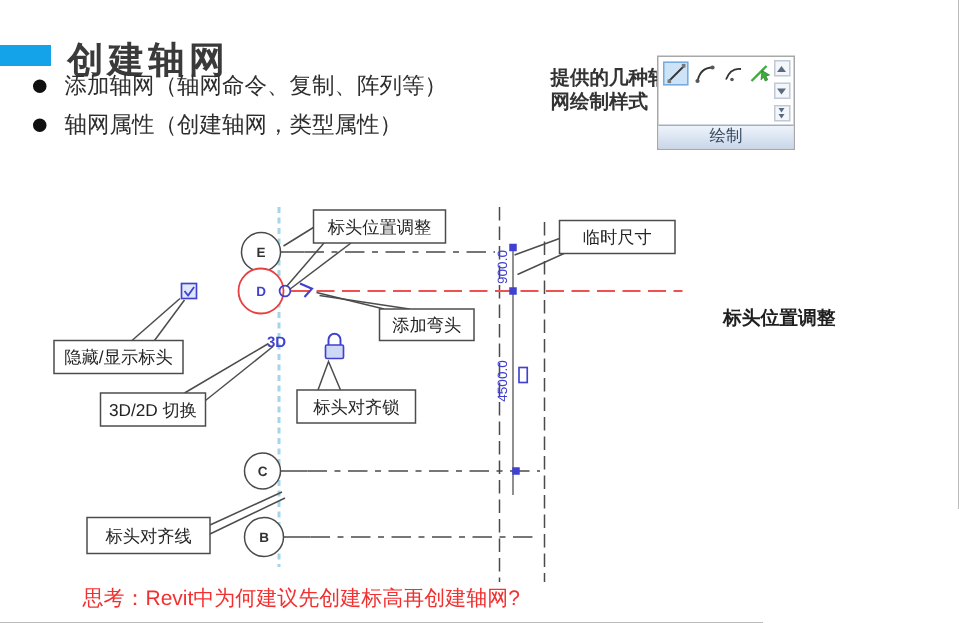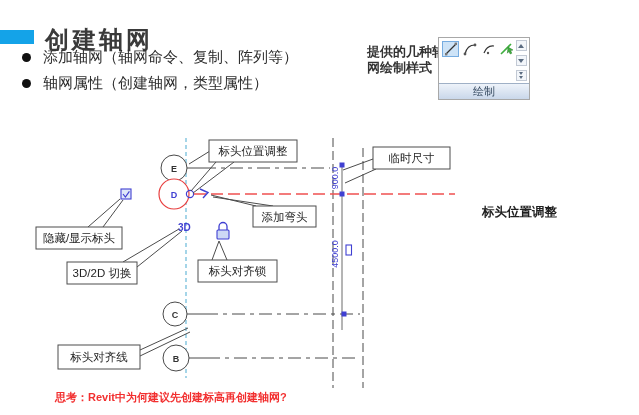--- a/index.html
+++ b/index.html
@@ -29,21 +29,21 @@
           border-bottom:4px solid #5a6b80;}
   .tri-down{width:0;height:0;border-left:3px solid transparent;border-right:3px solid transparent;
             border-top:4px solid #5a6b80;}
   .tri-down.small{border-left-width:2px;border-right-width:2px;border-top-width:3px;}
   .dbl{display:flex;flex-direction:column;gap:1px;align-items:center;}
   .panel-label{height:15px;border-top:1px solid #9fb0c6;background:linear-gradient(#eef3fa,#c9d7ea);
                font-size:11px;color:#33475e;text-align:center;line-height:15px;}
   .side-note{position:absolute;left:482px;top:204px;font-size:12.5px;font-weight:700;color:#1f1f1f;
              line-height:17px;}
   .side-note span{display:block;}
-  .footer-question{position:absolute;left:55px;top:390px;font-size:11px;font-weight:700;color:#f23030;
+  .footer-question{position:absolute;left:55px;top:390px;font-size:14px;font-weight:400;color:#f23030;
                    white-space:nowrap;}
   svg.diagram{position:absolute;left:0;top:0;}
   svg .callout-box{fill:#ffffff;stroke:#4c4c4c;stroke-width:1;}
   svg .callout-text{font-size:11.5px;fill:#242424;text-anchor:middle;}
   svg .conn{stroke:#4c4c4c;stroke-width:1;fill:none;}
   svg .gridline{stroke:#4a4a4a;stroke-width:1;fill:none;}
   svg .bubble{fill:#ffffff;stroke:#4a4a4a;stroke-width:1;}
   svg .bubble-label{font-size:9px;fill:#333;text-anchor:middle;font-weight:600;}
   svg .blue{stroke:#4040d2;fill:none;}
   svg .bluetext{fill:#4040d2;}

